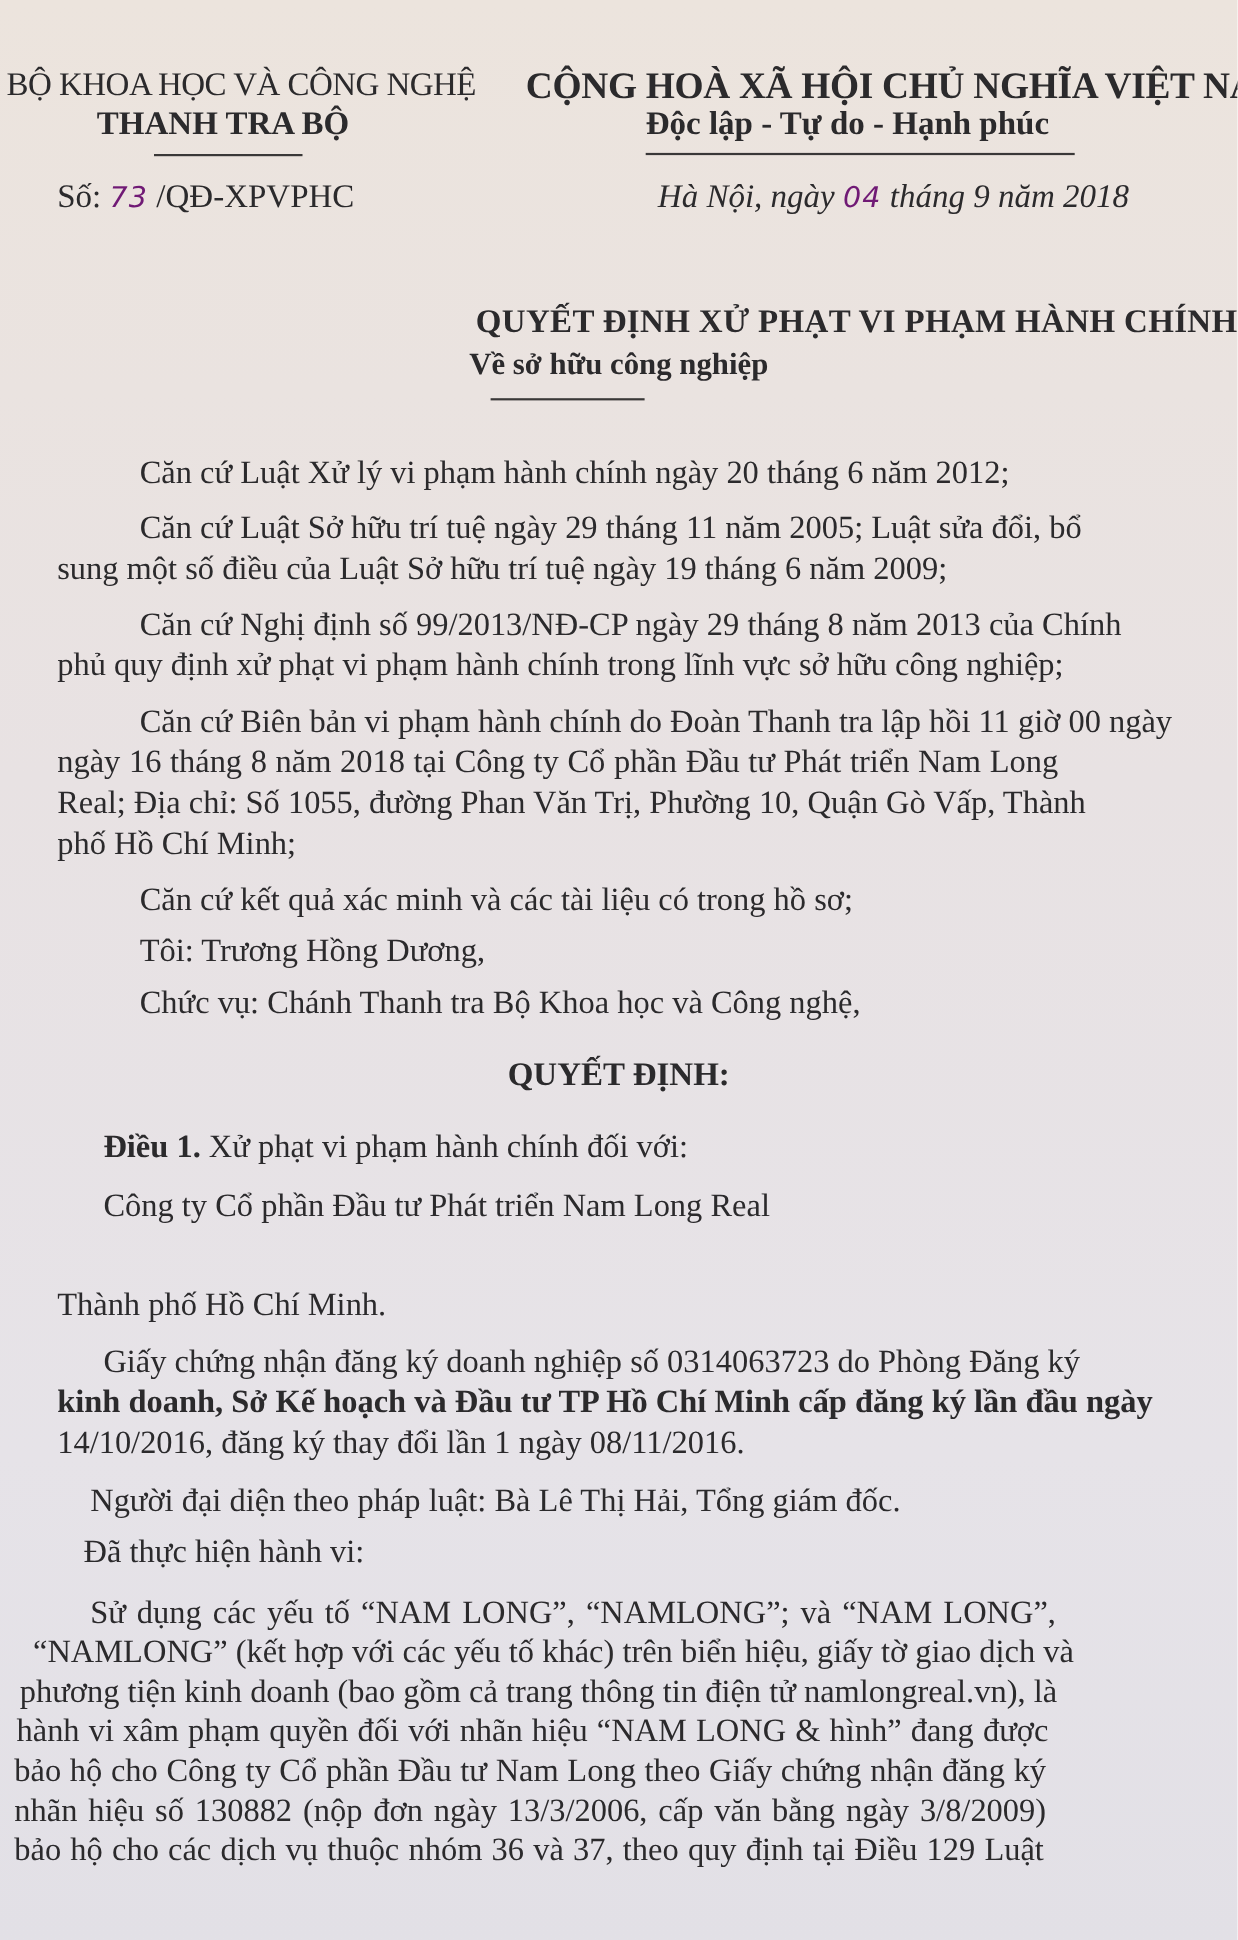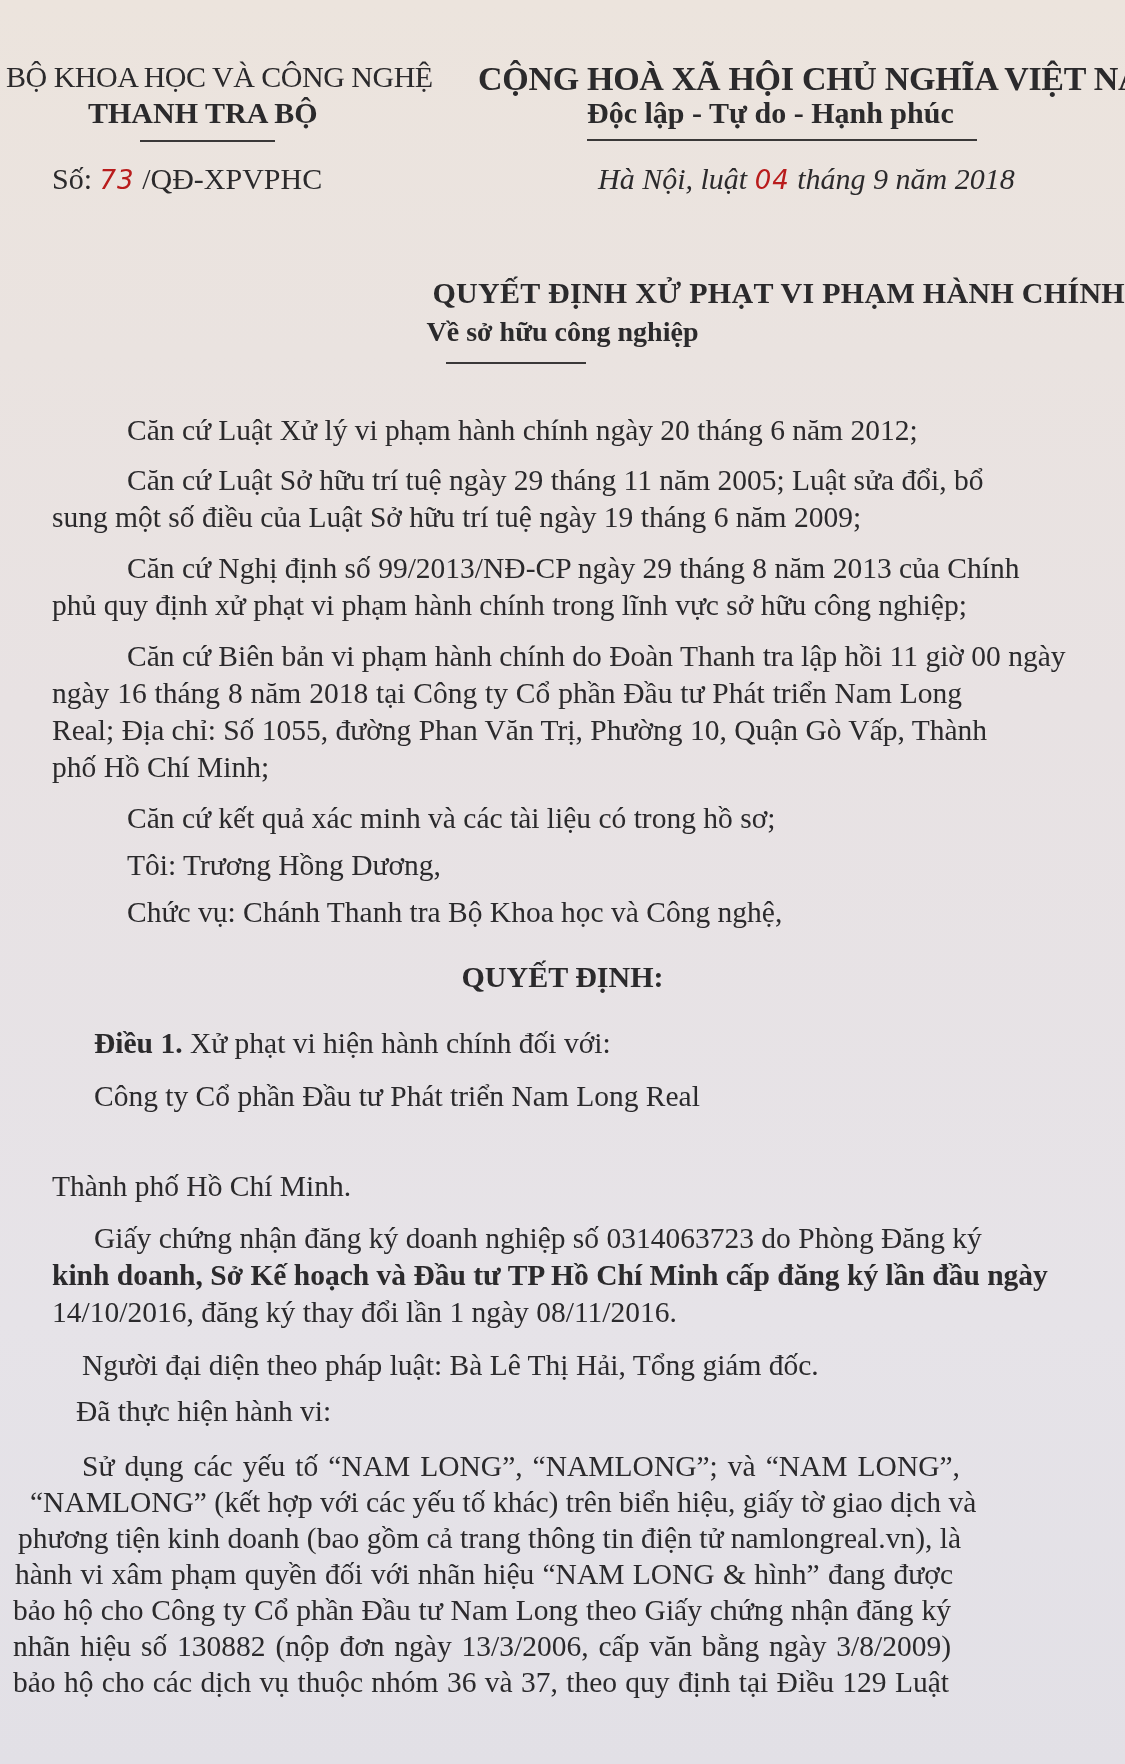--- a/index.html
+++ b/index.html
@@ -11,21 +11,21 @@
       font-family: "Liberation Serif", "DejaVu Serif", serif;
       color: #2b2a2c;
       position: relative;
     }
     .page { position: absolute; left: 0; top: 0; width: 1125px; height: 1280px; }
     .abs { position: absolute; white-space: nowrap; }
     .hdr-left-1 { left: 6px; top: 60px; font-size: 30px; letter-spacing: -0.5px; }
     .hdr-left-2 { left: 88px; top: 96px; font-size: 30px; font-weight: bold; }
     .hdr-left-rule { left: 140px; top: 140px; width: 135px; height: 2px; background: #3a3838; }
     .hdr-left-num { left: 52px; top: 162px; font-size: 30px; }
-    .handwritten { font-family: "DejaVu Sans", sans-serif; font-style: italic; font-size: 26px; color: #b91c1c; letter-spacing: 1px; }
+    .handwritten { font-family: "DejaVu Sans", sans-serif; font-style: italic; font-size: 26px; color: #701a75; letter-spacing: 1px; }
     .hdr-right-1 { left: 478px; top: 60px; font-size: 34px; font-weight: bold; letter-spacing: -0.3px; }
     .hdr-right-2 { left: 587px; top: 96px; font-size: 30px; font-weight: bold; }
     .hdr-right-rule { left: 587px; top: 139px; width: 390px; height: 2px; background: #3a3838; }
     .hdr-right-date { left: 598px; top: 162px; font-size: 30px; font-style: italic; }
     .doc-title { left: 0; width: 1125px; top: 276px; text-align: right; font-size: 30px; font-weight: bold; letter-spacing: 0.3px; }
     .doc-subtitle { left: 0; width: 1125px; top: 316px; text-align: center; font-size: 28px; font-weight: bold; }
     .title-rule { left: 446px; top: 362px; width: 140px; height: 2px; background: #3a3838; }
     .p { position: absolute; font-size: 29.5px; line-height: 37px; white-space: nowrap; }
     .justify { text-align: justify; text-align-last: justify; display: block; }
     .b { font-weight: bold; }
@@ -42,21 +42,21 @@
   <div class="abs hdr-left-num">
     <span>Số:</span>
     <span class="handwritten">73</span>
     <span>/QĐ-XPVPHC</span>
   </div>
 
   <div class="abs hdr-right-1">CỘNG HOÀ XÃ HỘI CHỦ NGHĨA VIỆT NAM</div>
   <div class="abs hdr-right-2">Độc lập - Tự do - Hạnh phúc</div>
   <div class="abs hdr-right-rule"></div>
   <div class="abs hdr-right-date">
-    <span>Hà Nội, luật</span>
+    <span>Hà Nội, ngày</span>
     <span class="handwritten">04</span>
     <span>tháng 9  năm 2018</span>
   </div>
 
   <div class="abs doc-title">QUYẾT ĐỊNH XỬ PHẠT VI PHẠM HÀNH CHÍNH</div>
   <div class="abs doc-subtitle">Về sở hữu công nghiệp</div>
   <div class="abs title-rule"></div>
 
   <div class="p" style="left:127px; top:412px;">
     <span>Căn cứ Luật Xử lý vi phạm hành chính ngày 20 tháng 6 năm 2012;</span>
@@ -95,21 +95,21 @@
   <div class="p" style="left:127px; top:847px;">
     <span>Tôi: Trương Hồng Dương,</span>
   </div>
   <div class="p" style="left:127px; top:894px;">
     <span>Chức vụ: Chánh Thanh tra Bộ Khoa học và Công nghệ,</span>
   </div>
 
   <div class="abs center-heading">QUYẾT ĐỊNH:</div>
 
   <div class="p" style="left:94px; top:1025px;">
-    <span class="b">Điều 1.</span><span> Xử phạt vi hiện hành chính đối với:</span>
+    <span class="b">Điều 1.</span><span> Xử phạt vi phạm hành chính đối với:</span>
   </div>
   <div class="p" style="left:94px; top:1078px;">
     <span>Công ty Cổ phần Đầu tư Phát triển Nam Long Real</span>
   </div>
   <div class="p" style="left:52px; top:1168px;">
     <span>Thành phố Hồ Chí Minh.</span>
   </div>
 
   <div class="p" style="left:94px; top:1220px; width:868px;">
     <span class="justify">Giấy chứng nhận đăng ký doanh nghiệp số 0314063723 do Phòng Đăng ký</span>

